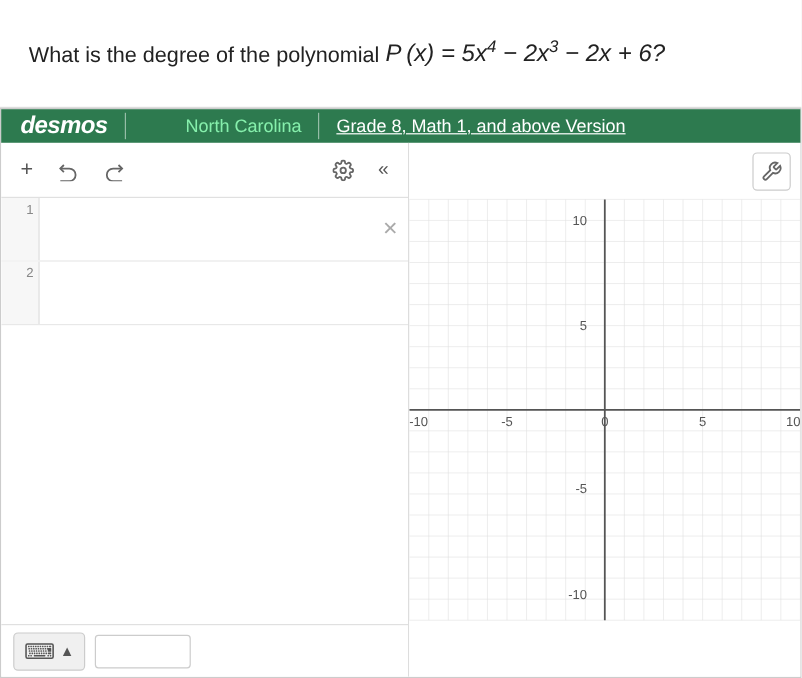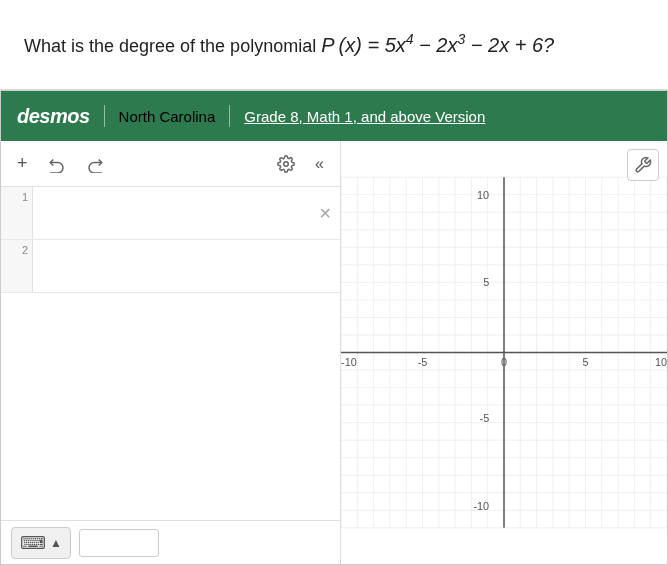--- a/index.html
+++ b/index.html
@@ -46,43 +46,44 @@
       margin: 0;
     }
 
     
     .desmos-header {
       background: #2d7a4f;
       color: #fff;
       display: flex;
       align-items: center;
       padding: 0 16px;
-      height: 50px;
+      height: 28px;
       gap: 0;
     }
 
     .desmos-logo {
       font-size: 20px;
       font-weight: bold;
       font-style: italic;
       color: #fff;
       letter-spacing: -0.5px;
     }
 
     .header-divider {
       width: 1px;
       height: 22px;
       background: rgba(255,255,255,0.5);
       margin: 0 14px;
     }
 
     .header-region {
       font-size: 15px;
-      color: #000000;
+      color: #86efac;
       font-weight: 400;
+      margin-left: 36px;
     }
 
     .header-version {
       font-size: 15px;
       color: #fff;
       font-weight: 400;
       text-decoration: underline;
     }
 
     

